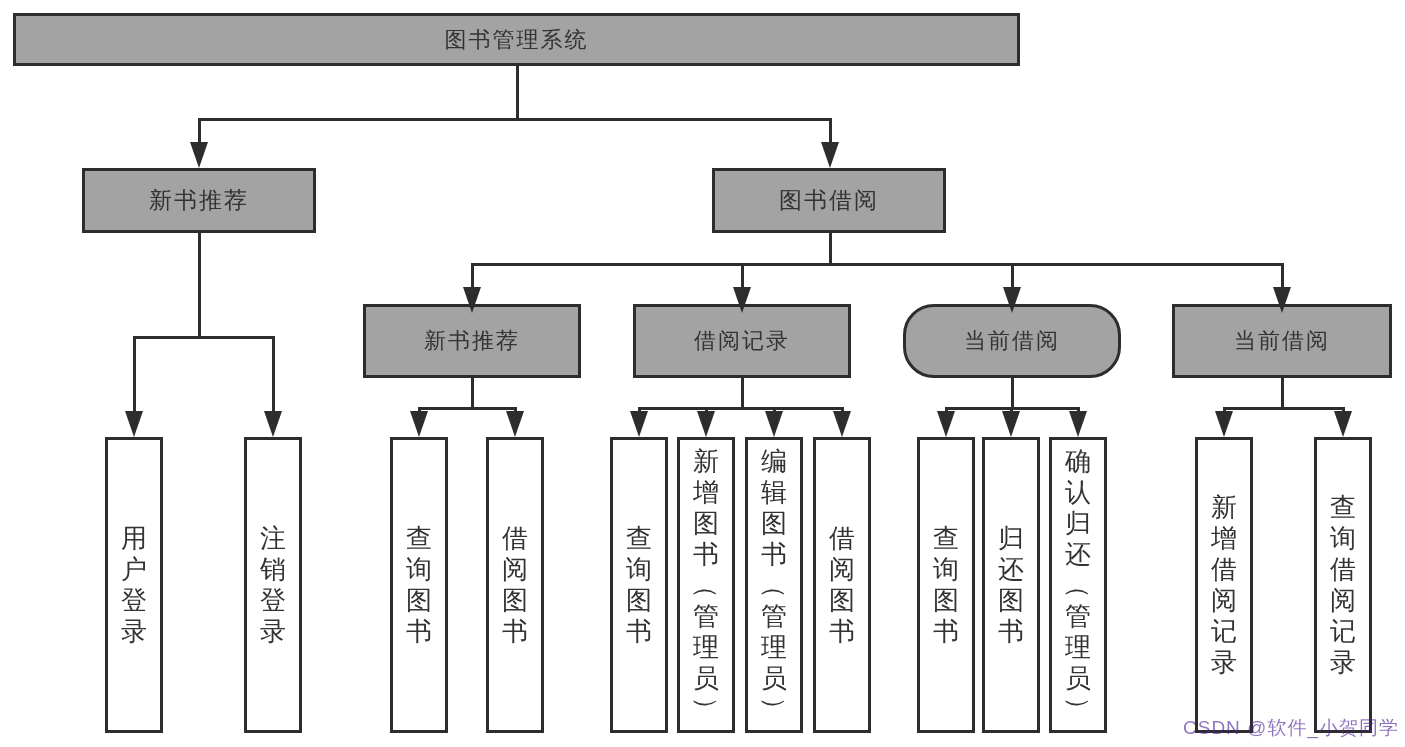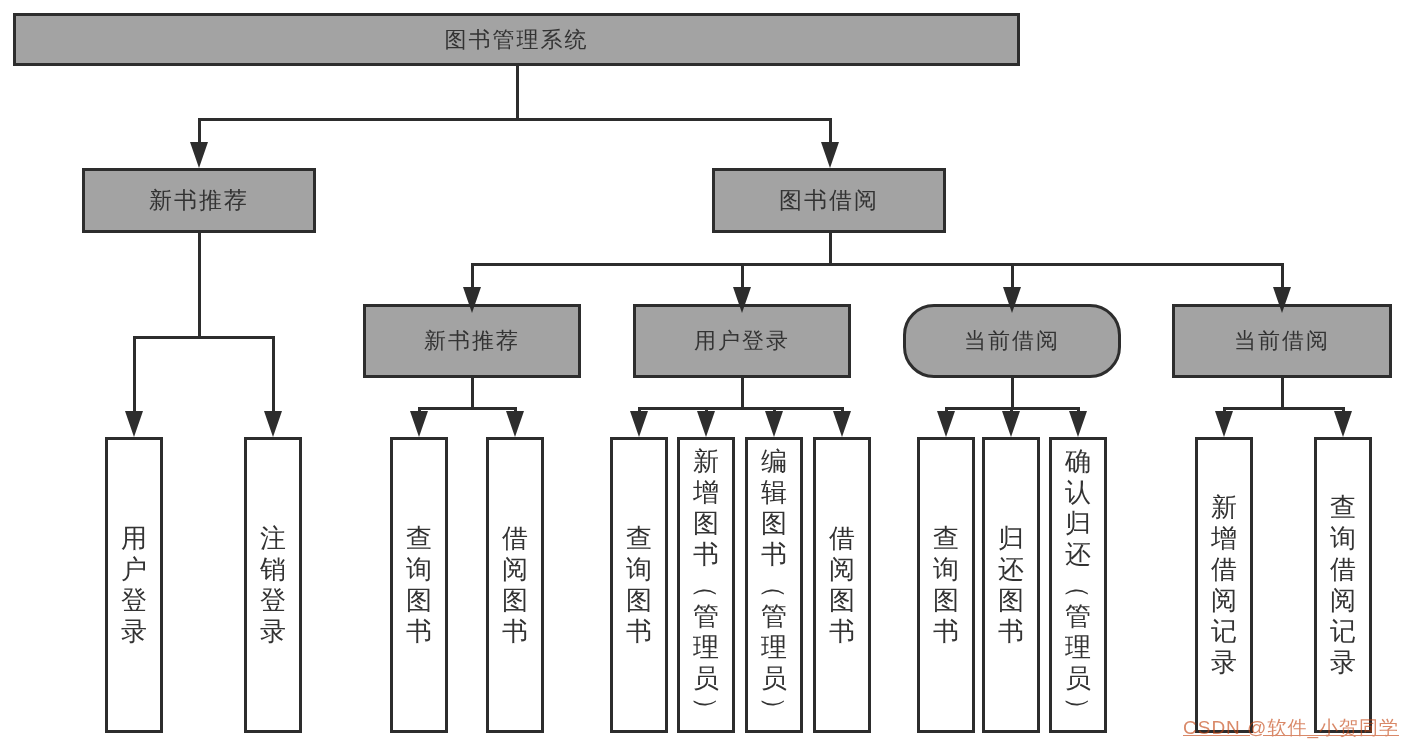--- a/index.html
+++ b/index.html
@@ -55,21 +55,21 @@
 <body>
 
 <div class="canvas">
 
   <div class="node root">图书管理系统</div>
 
   <div class="node lvl2" style="left:82px;">新书推荐</div>
   <div class="node lvl2" style="left:712px;">图书借阅</div>
 
   <div class="node lvl3" style="left:363px;">新书推荐</div>
-  <div class="node lvl3" style="left:633px;">用户登录</div>
+  <div class="node lvl3" style="left:633px;">借阅记录</div>
   <div class="node lvl3" style="left:903px;border-radius:31px;">当前借阅</div>
   <div class="node lvl3" style="left:1172px;width:220px;">当前借阅</div>
 
   <div class="leaf" style="left:105px;">
       <span class="vchar">用</span>
       <span class="vchar">户</span>
       <span class="vchar">登</span>
       <span class="vchar">录</span>
     </div>
   <div class="leaf" style="left:244px;">
@@ -212,14 +212,14 @@
       <div class="ahead" style="left: 697px; top: 411px;"></div>
       <div class="ahead" style="left: 765px; top: 411px;"></div>
       <div class="ahead" style="left: 833px; top: 411px;"></div>
       <div class="ahead" style="left: 937px; top: 411px;"></div>
       <div class="ahead" style="left: 1002px; top: 411px;"></div>
       <div class="ahead" style="left: 1069px; top: 411px;"></div>
       <div class="ahead" style="left: 1215px; top: 411px;"></div>
       <div class="ahead" style="left: 1334px; top: 411px;"></div>
     </div>
 
-  <div class="watermark" style="color: #c2410c; text-decoration: underline;">CSDN @软件_小贺同学</div>
+  <div class="watermark" style="color: #4c1d95;">CSDN @软件_小贺同学</div>
 </div>
 
 </body></html>

